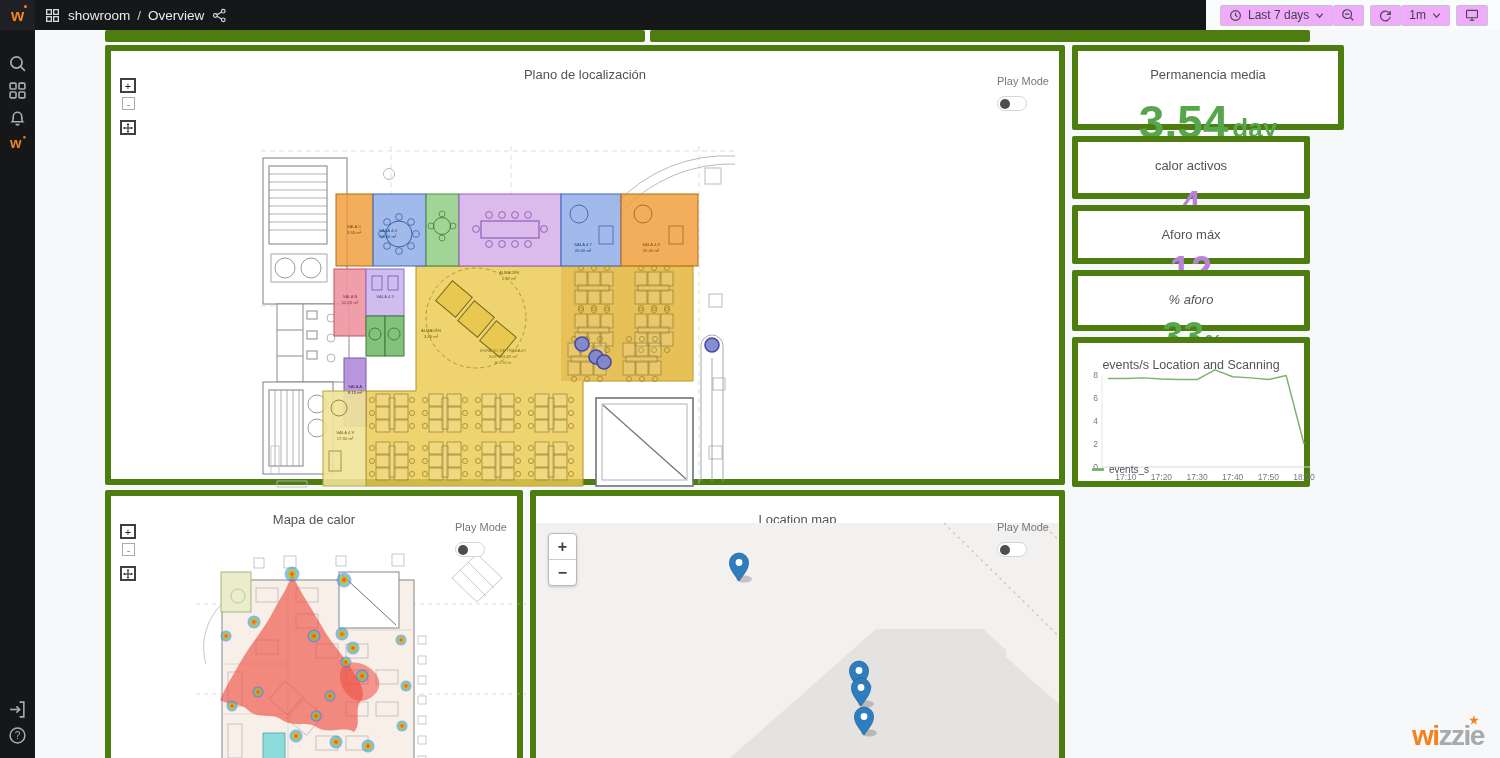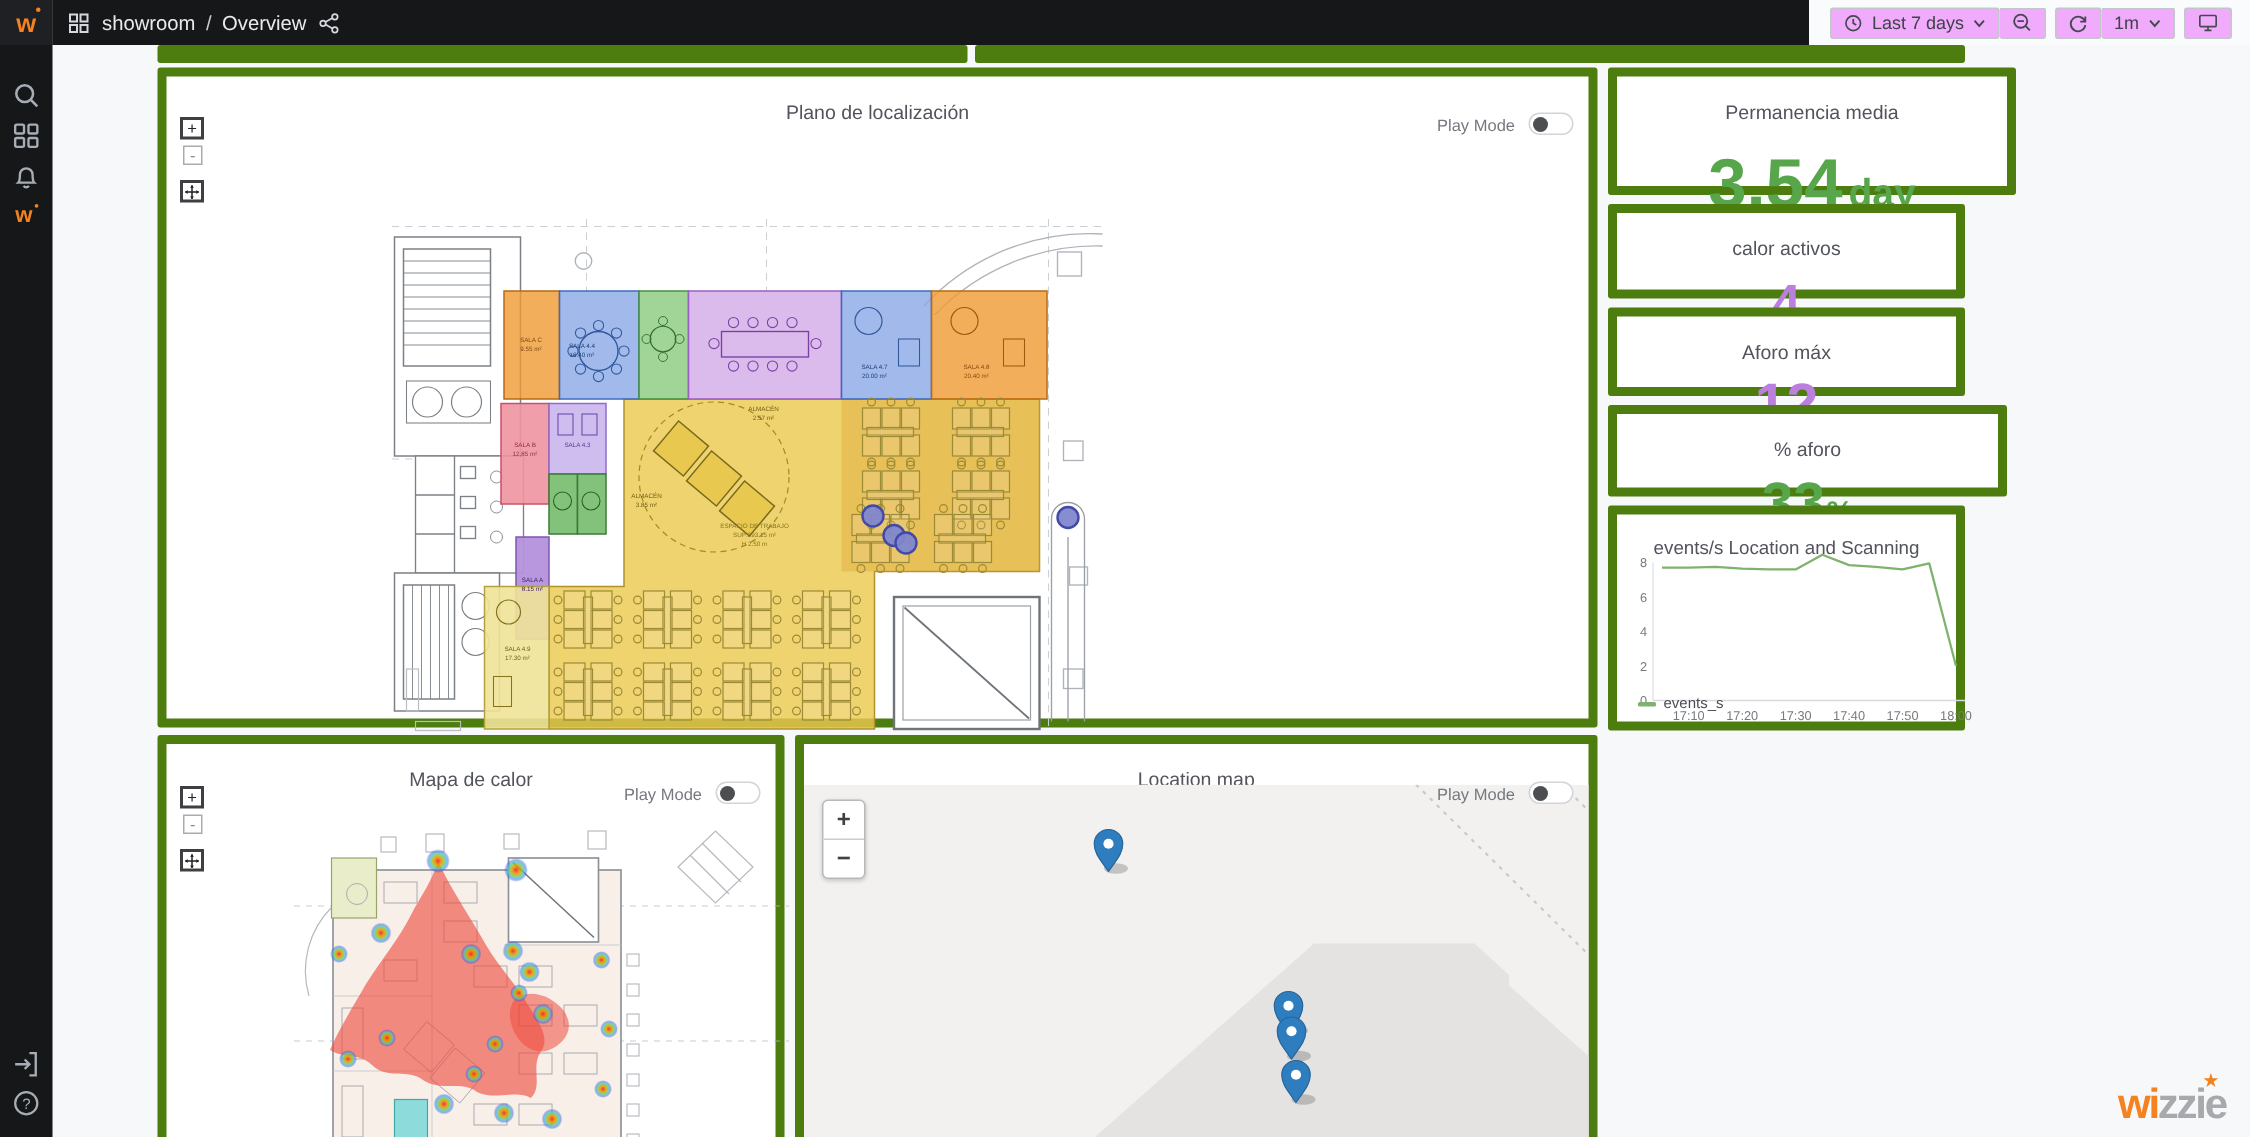--- a/index.html
+++ b/index.html
@@ -19,21 +19,21 @@
   .crumb{color:#e8eaed;font-size:13.5px;display:flex;align-items:center;gap:7px;}
   .crumb .sep{color:#c9ccd1;}
   .navctrls{background:#fafbfc;display:flex;align-items:center;gap:6px;padding:0 12px 0 14px;}
   .navbtn{display:flex;align-items:center;gap:6px;background:#f0abfc;border:1px solid #c3c6ca;border-radius:2px;
           height:21px;padding:0 8px;font-size:12px;color:#3f4248;cursor:pointer;white-space:nowrap;}
   .btngroup{display:flex;}
   .btngroup .navbtn+.navbtn{border-left:none;}
   
   .panel{position:absolute;background:#fff;border:6px solid #4d7c0f;border-radius:2px;box-sizing:border-box;}
   .ptitle{text-align:center;font-size:13px;font-weight:500;color:#52545c;padding-top:5px;cursor:pointer;}
-  .playmode{position:absolute;right:10px;top:24px;display:flex;align-items:flex-end;gap:9px;z-index:6;}
+  .playmode{position:absolute;right:10px;top:24px;display:flex;align-items:flex-start;gap:9px;z-index:6;flex-direction:column;}
   .playmode .pml{font-size:11px;color:#75787e;}
   .toggle{width:30px;height:15px;border:1px solid #d2d4d8;border-radius:9px;background:#fff;
           position:relative;display:inline-block;cursor:pointer;box-sizing:border-box;}
   .toggle .knob{position:absolute;left:2px;top:1.5px;width:10px;height:10px;border-radius:50%;background:#4c4e52;}
   .zbtn{position:absolute;width:16px;height:15px;background:#fff;border:2px solid #3d3f43;box-sizing:border-box;
         font-size:11px;line-height:10px;text-align:center;color:#222;cursor:pointer;z-index:6;padding:0;}
   .zbtn.minus{width:13px;height:13px;border:1px solid #a9abae;color:#8b8d90;}
   .zbtn.pan{display:flex;align-items:center;justify-content:center;}
   
   .statval{display:flex;align-items:center;justify-content:center;font-weight:bold;line-height:1;}
@@ -427,21 +427,21 @@
     </div>
   </section>
 
   <section class="panel" style="left:1072px;top:205px;width:238px;height:59px;">
     <h2 class="ptitle">Aforo máx</h2>
     <div class="statval" style="height:34px;">
       <span style="font-size: 38px; color: rgb(187, 128, 221);">12</span>
     </div>
   </section>
 
-  <section class="panel" style="left:1072px;top:270px;width:266px;height:61px;">
+  <section class="panel" style="left:1072px;top:270px;width:238px;height:61px;font-style:italic;">
     <h2 class="ptitle">% aforo</h2>
     <div class="statval" style="height:36px;">
       <span style="font-size: 38px; color: rgb(87, 166, 75);">33</span>
       <span class="unit" style="font-size: 20px; margin-top: 12px; margin-left: 1px; color: rgb(87, 166, 75);">%</span>
     </div>
   </section>
 
   <section class="panel" style="left:1072px;top:337px;width:238px;height:150px;">
     <h2 class="ptitle" style="font-size:12.5px;">events/s Location and Scanning</h2>
     <svg id="events-chart" width="238" height="120" viewBox="0 0 238 120" style="position:absolute;left:0;top:24px;">

